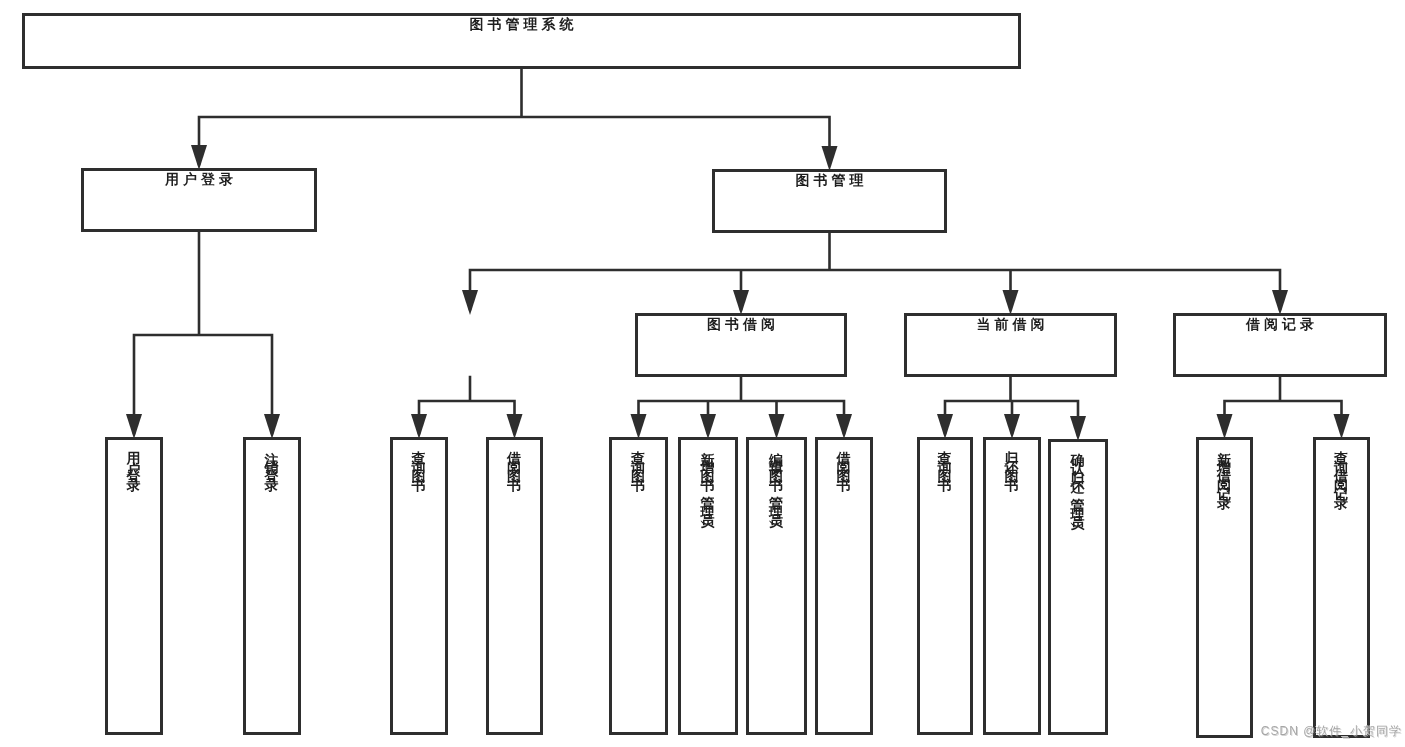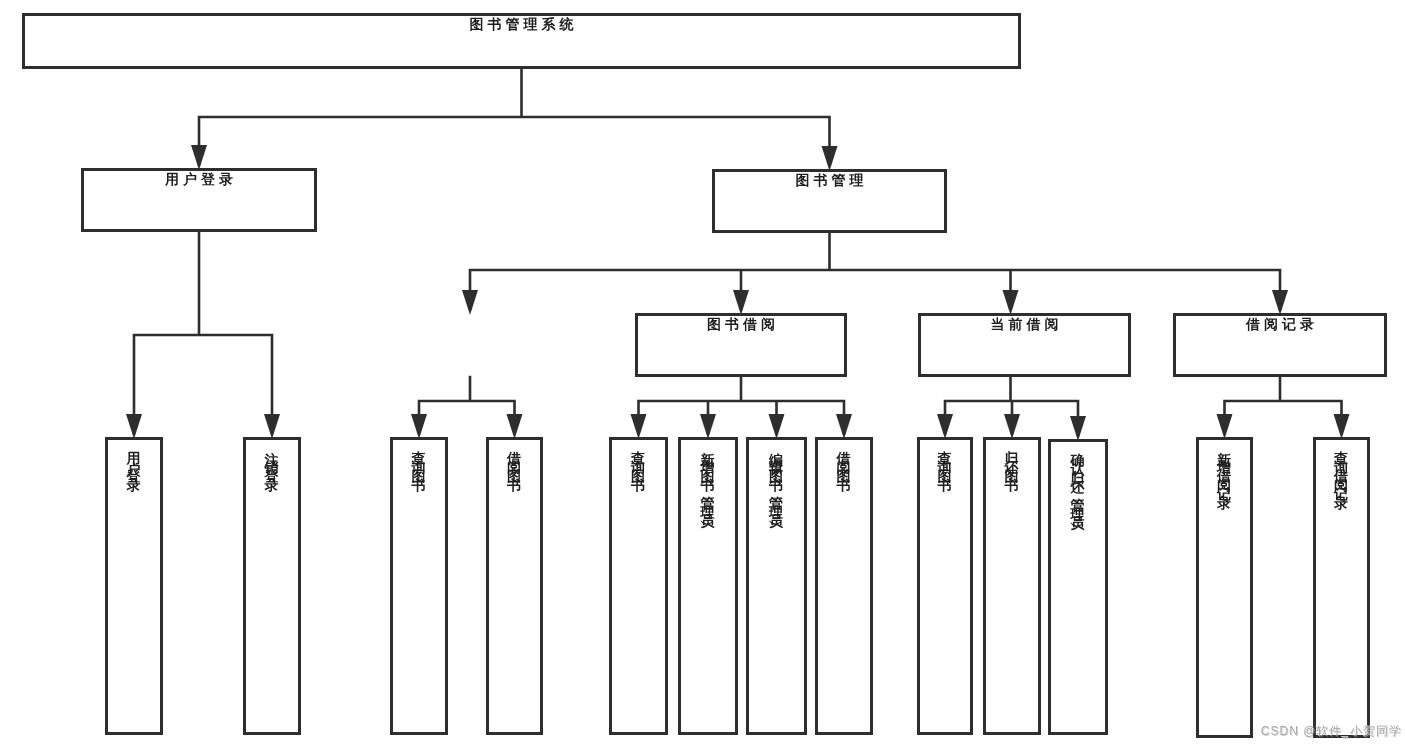--- a/index.html
+++ b/index.html
@@ -128,21 +128,21 @@
     </div>
     <div class="node" style="left: 81px; top: 168px; width: 236px; height: 64px;">
       <span class="label">用户登录</span>
     </div>
     <div class="node" style="left: 712px; top: 169px; width: 235px; height: 64px;">
       <span class="label">图书管理</span>
     </div>
     <div class="node" style="left: 635px; top: 313px; width: 212px; height: 64px;">
       <span class="label">图书借阅</span>
     </div>
-    <div class="node" style="left: 904px; top: 313px; width: 213px; height: 64px; margin-left: 14px;">
+    <div class="node" style="left: 904px; top: 313px; width: 213px; height: 64px;">
       <span class="label">当前借阅</span>
     </div>
     <div class="node" style="left: 1173px; top: 313px; width: 214px; height: 64px;">
       <span class="label">借阅记录</span>
     </div>
     <div class="node vertical" style="left: 105px; top: 437px; width: 58px; height: 298px;">
       <span class="label">用户登录</span>
     </div>
     <div class="node vertical" style="left: 243px; top: 437px; width: 58px; height: 298px;">
       <span class="label">注销登录</span>

